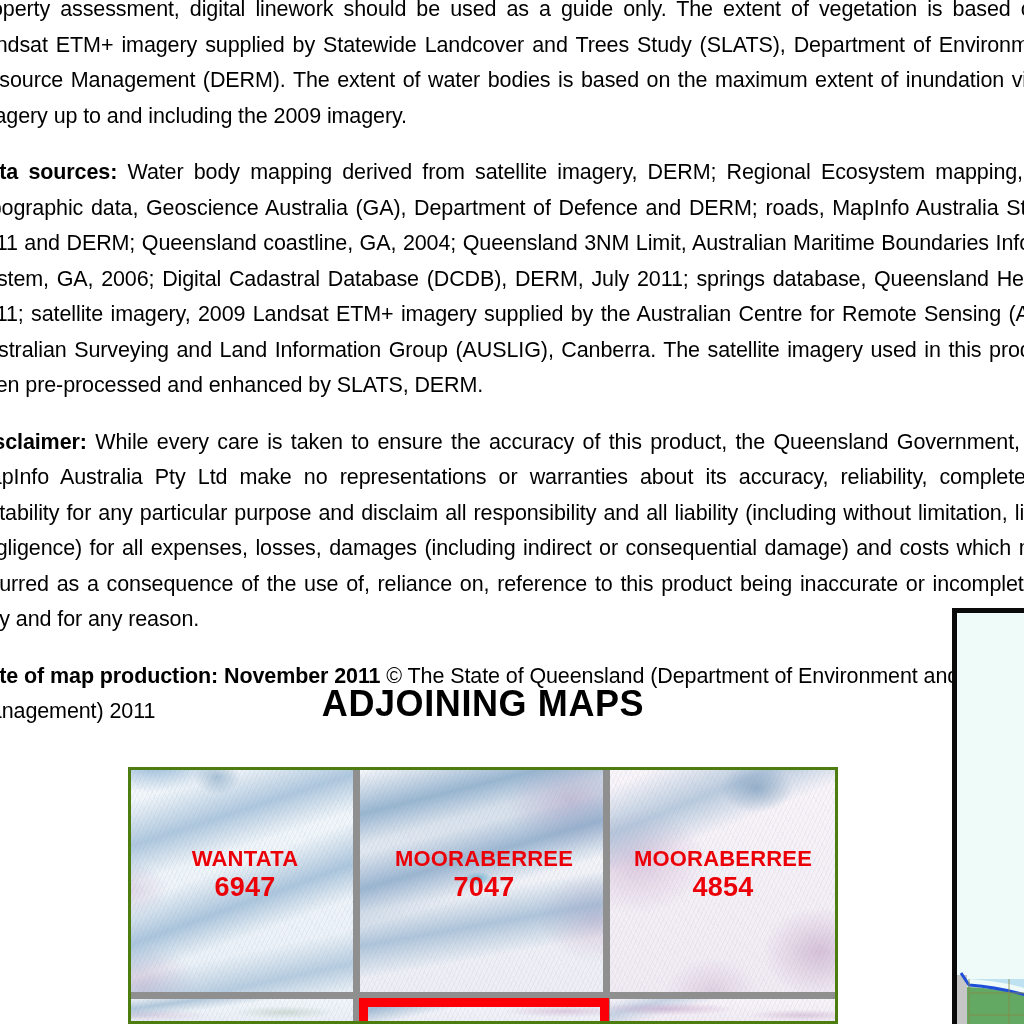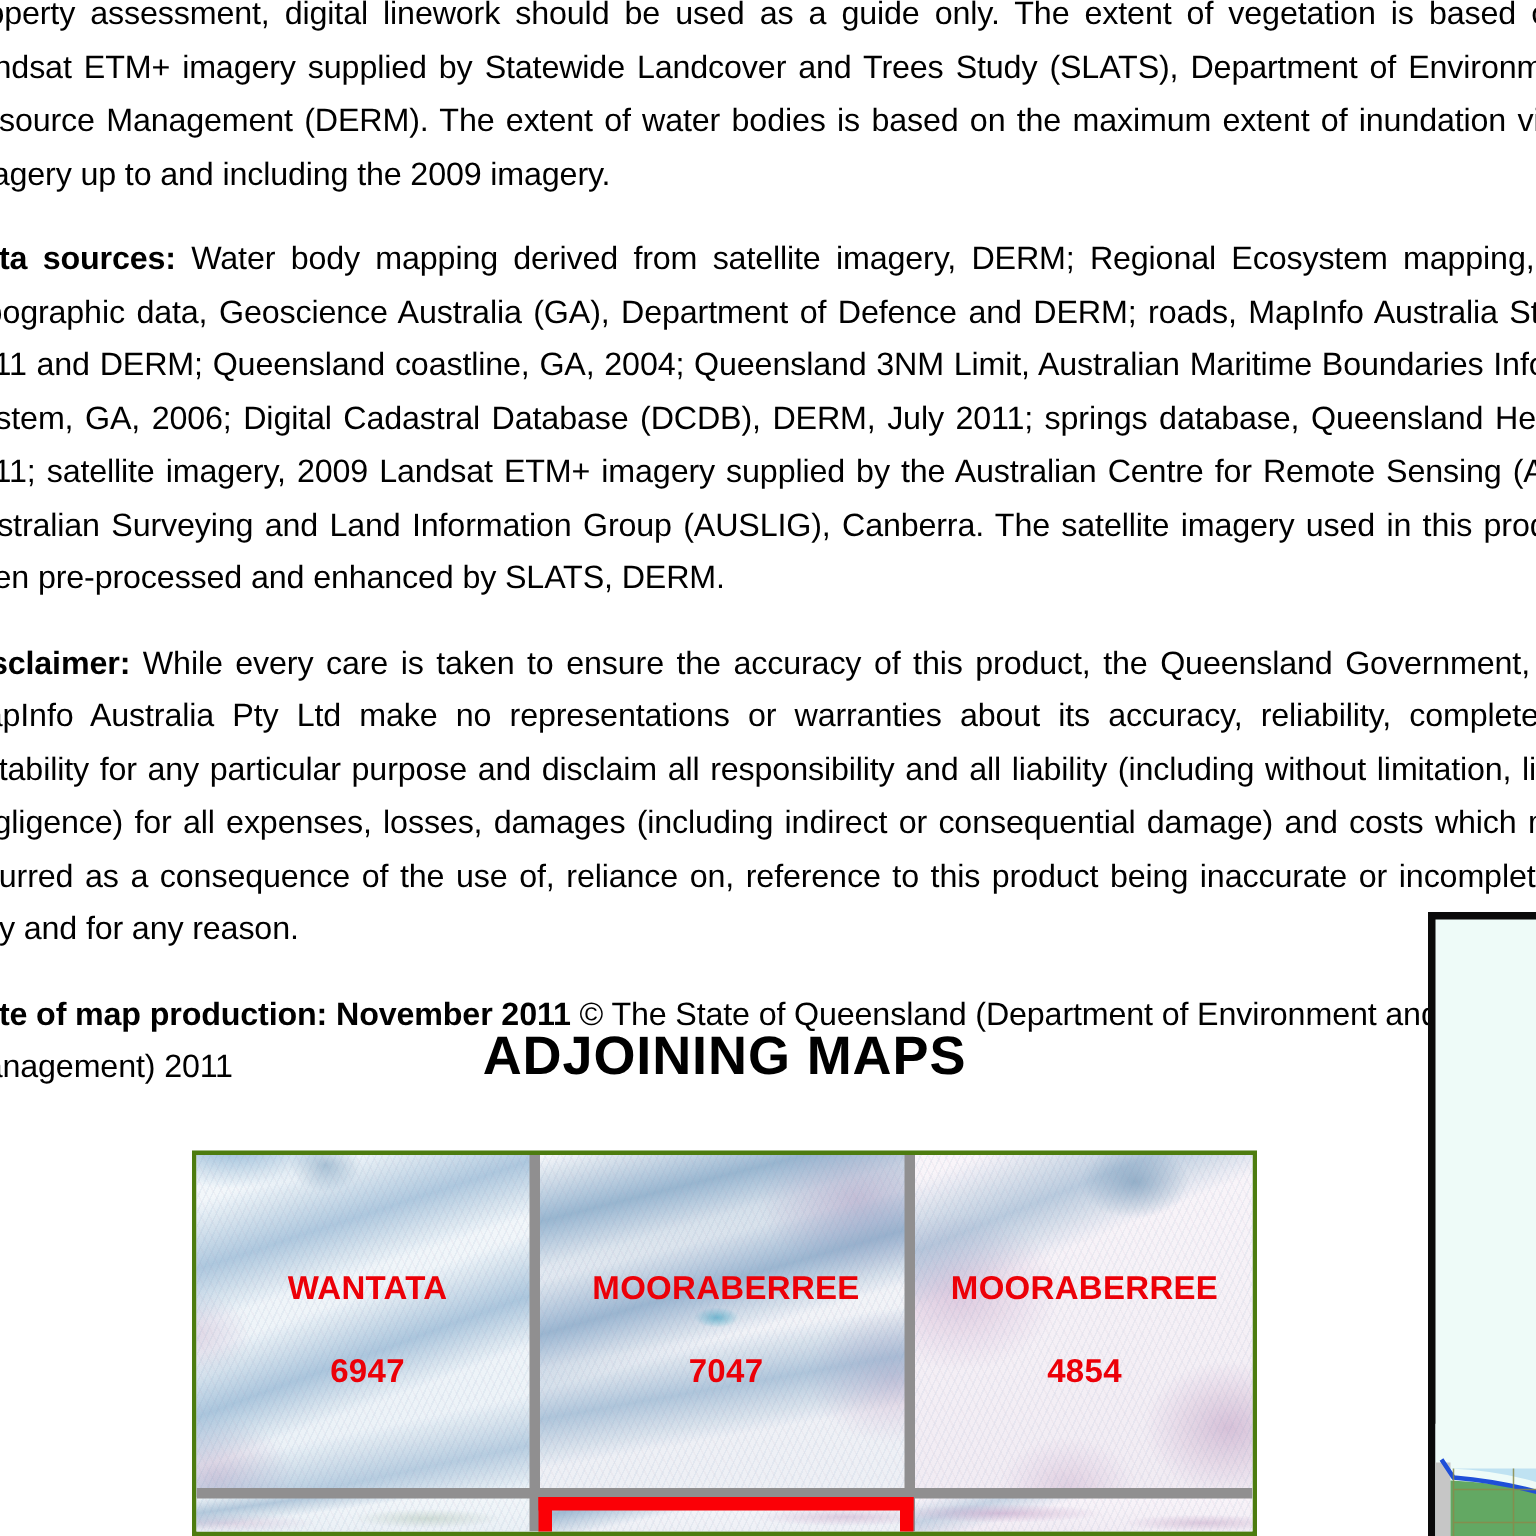--- a/index.html
+++ b/index.html
@@ -158,22 +158,21 @@
   }
   .cell-name {
     margin-top: 76px;
     font-size: 22px;
     font-weight: bold;
     color: #ec0008;
     letter-spacing: 0.2px;
     white-space: nowrap;
   }
   .cell-number {
-    margin-top: 29px;
-    font-size: 22px;
+    font-size: 27px;
     font-weight: bold;
     color: #ec0008;
     letter-spacing: 0.2px;
   }
 
   
   .vrule {
     position: absolute;
     top: 0;
     bottom: 0;

